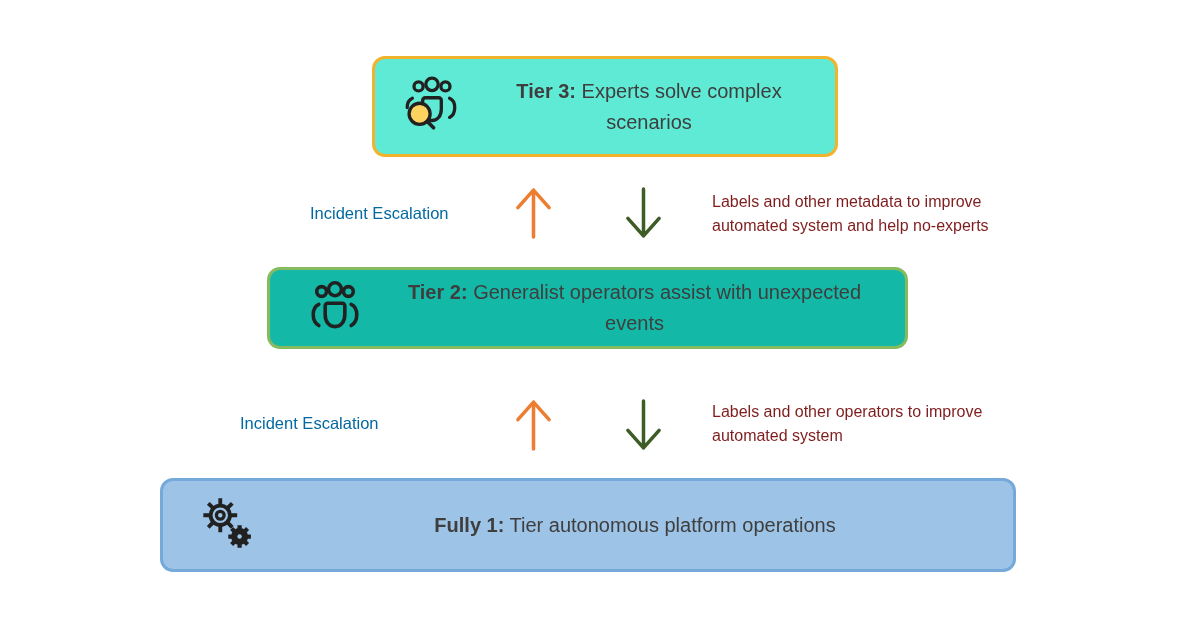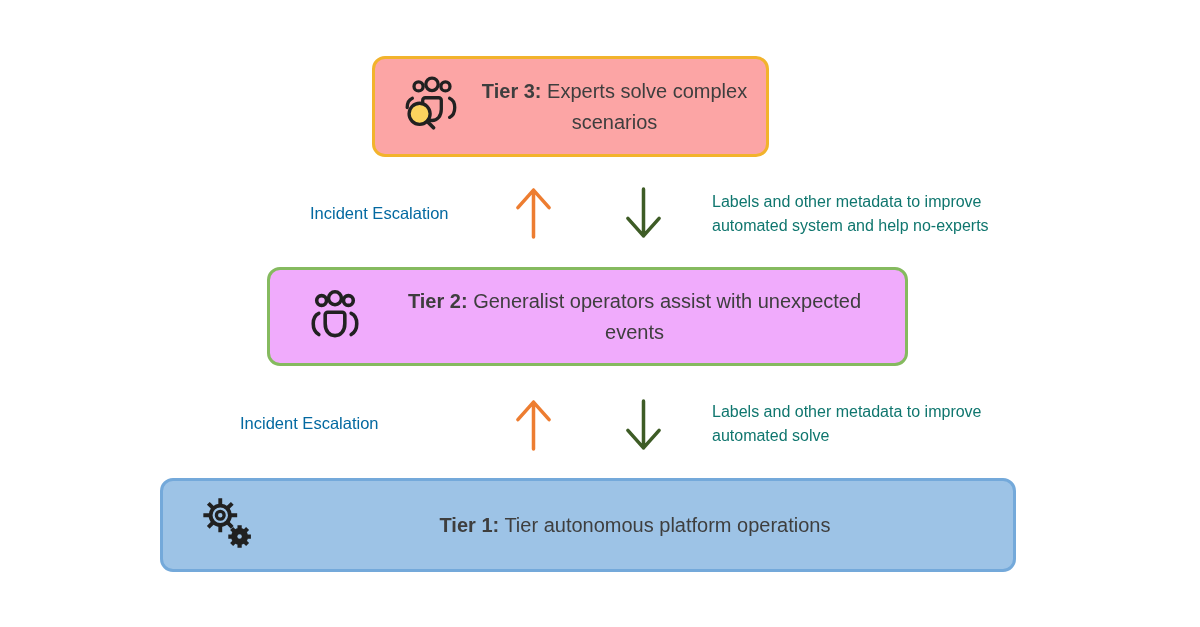--- a/index.html
+++ b/index.html
@@ -11,32 +11,32 @@
     position:absolute;display:flex;align-items:center;
     border-radius:13px;border:3px solid;box-sizing:border-box;
   }
   .tier-box .tier-text{
     flex:1;text-align:center;font-size:20px;line-height:31px;color:#3e3e3e;
     padding:0 18px;
   }
   .tier-text .t-bold{font-weight:700;}
   .tier-icon{flex:0 0 auto;}
 
-  .tier3{left:372px;top:56px;width:397px;height:101px;background:#fca5a5;border-color:#F2B32C;}
+  .tier3{left:372px;top:56px;width:466px;height:101px;background:#5eead4;border-color:#F2B32C;}
   .tier3 .tier-icon{margin-left:26px;}
-  .tier2{left:267px;top:267px;width:641px;height:99px;background:#f0abfc;border-color:#85BA5F;}
+  .tier2{left:267px;top:267px;width:641px;height:82px;background:#14b8a6;border-color:#85BA5F;}
   .tier2 .tier-icon{margin-left:36px;}
   .tier1{left:160px;top:478px;width:856px;height:94px;background:#9DC3E6;border-color:#74A9DA;}
   .tier1 .tier-icon{margin-left:36px;}
 
   .esc-label{
     position:absolute;font-size:16.5px;color:#0369a1;white-space:nowrap;
   }
   .esc-note{
-    position:absolute;font-size:16px;line-height:24px;color:#0f766e;width:322px;
+    position:absolute;font-size:16px;line-height:24px;color:#7f1d1d;width:322px;
   }
   .arrow{position:absolute;}
 </style>
 </head>
 <body>
 
 <div class="canvas">
 
   <div class="tier-box tier3">
     <span class="tier-icon">
@@ -89,33 +89,33 @@
   <span class="arrow" style="left:514px;top:396px;">
     <svg width="39" height="57" viewBox="0 0 40 58" fill="none">
       <path d="M20,6 V54 M4,24 L20,6 L36,24" stroke="#ED7D31" stroke-width="3.6" stroke-linecap="round" stroke-linejoin="round"></path>
     </svg>
   </span>
   <span class="arrow" style="left:624px;top:397px;">
     <svg width="39" height="57" viewBox="0 0 40 58" fill="none">
       <path d="M20,4 V52 M4,34 L20,52 L36,34" stroke="#3E5C26" stroke-width="3.6" stroke-linecap="round" stroke-linejoin="round"></path>
     </svg>
   </span>
-  <div class="esc-note" style="left:712px;top:400px;">Labels and other metadata to improve automated solve</div>
+  <div class="esc-note" style="left:712px;top:400px;">Labels and other operators to improve automated system</div>
 
   <div class="tier-box tier1">
     <span class="tier-icon">
       <svg width="58" height="58" viewBox="0 0 60 60" fill="none">
         <g stroke="#212121" stroke-width="4">
           <circle cx="22" cy="22" r="10"></circle>
           <circle cx="22" cy="22" r="4" stroke-width="3.4"></circle>
           <path d="M33,22 H37.5 M29.8,29.8 L33,33 M22,33 V37.5 M14.2,29.8 L11,33 M11,22 H6.5 M14.2,14.2 L11,11 M22,11 V6.5 M29.8,14.2 L33,11" stroke-linecap="square"></path>
         </g>
         <g stroke="#212121" stroke-width="4.4">
           <circle cx="42" cy="44" r="6.6" fill="#212121"></circle>
           <path d="M47,44 H51.5 M45.5,47.5 L48.7,50.7 M42,49 V53.5 M38.5,47.5 L35.3,50.7 M37,44 H32.5 M38.5,40.5 L35.3,37.3 M42,39 V34.5 M45.5,40.5 L48.7,37.3" stroke-linecap="square"></path>
         </g>
         <circle cx="42" cy="44" r="2.3" fill="#9DC3E6"></circle>
       </svg>
     </span>
-    <div class="tier-text"><span class="t-bold">Tier 1:</span> <span>Tier autonomous platform operations</span></div>
+    <div class="tier-text"><span class="t-bold">Fully 1:</span> <span>Tier autonomous platform operations</span></div>
   </div>
 
 </div>
 
 </body></html>

